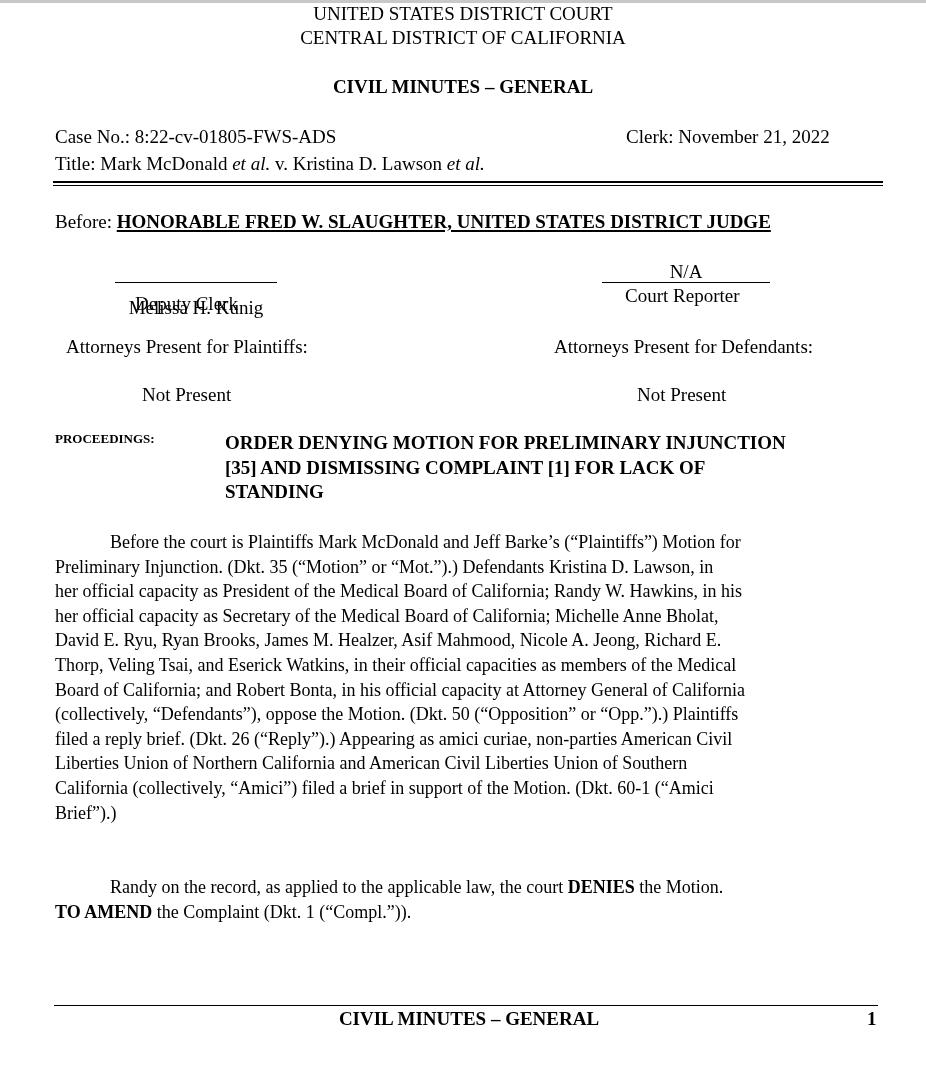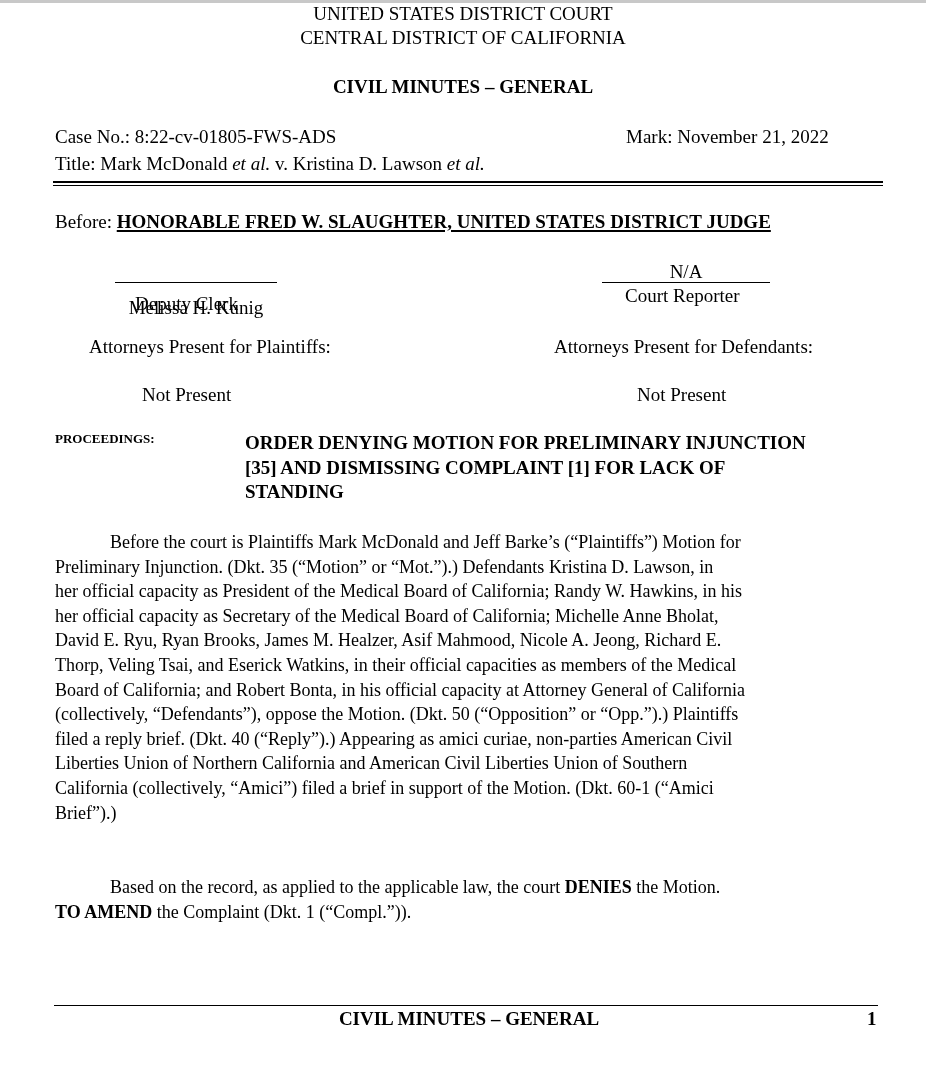--- a/index.html
+++ b/index.html
@@ -31,39 +31,39 @@
       width: 830px;
       font-size: 18px;
       line-height: 24.6px;
       white-space: nowrap;
     }
     .body-text .line { display: block; height: 24.6px; }
     .indent { padding-left: 55px; }
     .proc-label { position: absolute; left: 55px; top: 431px; font-weight: bold; font-size: 13px; }
     .proc-title {
       position: absolute; left: 225px; top: 431px; font-weight: bold; font-size: 19px;
-      line-height: 24.6px; white-space: nowrap; margin-left: 20px;
+      line-height: 24.6px; white-space: nowrap;
     }
     .proc-title .line { display: block; }
   </style>
 </head>
 <body>
 
 <div class="top-bar"></div>
 
 <div class="center court-line" style="top:2px;">UNITED STATES DISTRICT COURT</div>
 <div class="center court-line" style="top:26px;">CENTRAL DISTRICT OF CALIFORNIA</div>
 <div class="center court-line bold" style="top:75px;">CIVIL MINUTES – GENERAL</div>
 
 <div class="abs" style="left:55px; top:126px;">
   <span>Case No.:</span>
   <span>8:22-cv-01805-FWS-ADS</span>
 </div>
 <div class="abs" style="left:626px; top:126px;">
-  <span>Mark:</span>
+  <span>Clerk:</span>
   <span>November 21, 2022</span>
 </div>
 <div class="abs" style="left:55px; top:153px;">
   <span>Title:</span>
   <span>Mark McDonald</span>
   <span class="italic">et al.</span>
   <span>v. Kristina D. Lawson</span>
   <span class="italic">et al.</span>
 </div>
 
@@ -76,47 +76,47 @@
 </div>
 
 <div class="abs" style="left:115px; top:261px; width:162px; text-align:center;margin-top:36px;">Melissa H. Kunig</div>
 <div class="sig-line" style="left:115px; top:282px; width:162px;"></div>
 <div class="abs" style="left:135px; top:285px;margin-top:8px;">Deputy Clerk</div>
 
 <div class="abs" style="left:602px; top:261px; width:168px; text-align:center;">N/A</div>
 <div class="sig-line" style="left:602px; top:282px; width:168px;"></div>
 <div class="abs" style="left:625px; top:285px;">Court Reporter</div>
 
-<div class="abs" style="left:89px; top:336px;text-align:right;">Attorneys Present for Plaintiffs:</div>
+<div class="abs" style="left:66px; top:336px;text-align:right;">Attorneys Present for Plaintiffs:</div>
 <div class="abs" style="left:554px; top:336px;">Attorneys Present for Defendants:</div>
 <div class="abs" style="left:142px; top:384px;">Not Present</div>
 <div class="abs" style="left:637px; top:384px;">Not Present</div>
 
 <div class="proc-label">PROCEEDINGS:</div>
 <div class="proc-title">
   <span class="line">ORDER DENYING MOTION FOR PRELIMINARY INJUNCTION</span>
   <span class="line">[35] AND DISMISSING COMPLAINT [1] FOR LACK OF</span>
   <span class="line">STANDING</span>
 </div>
 
 <div class="body-text" style="top:530px;">
   <span class="line indent">Before the court is Plaintiffs Mark McDonald and Jeff Barke’s (“Plaintiffs”) Motion for</span>
   <span class="line">Preliminary Injunction.  (Dkt. 35 (“Motion” or “Mot.”).)  Defendants Kristina D. Lawson, in</span>
   <span class="line">her official capacity as President of the Medical Board of California; Randy W. Hawkins, in his</span>
   <span class="line">her official capacity as Secretary of the Medical Board of California; Michelle Anne Bholat,</span>
   <span class="line">David E. Ryu, Ryan Brooks, James M. Healzer, Asif Mahmood, Nicole A. Jeong, Richard E.</span>
   <span class="line">Thorp, Veling Tsai, and Eserick Watkins, in their official capacities as members of the Medical</span>
   <span class="line">Board of California; and Robert Bonta, in his official capacity at Attorney General of California</span>
   <span class="line">(collectively, “Defendants”), oppose the Motion.  (Dkt. 50 (“Opposition” or “Opp.”).)  Plaintiffs</span>
-  <span class="line">filed a reply brief.  (Dkt. 40 (“Reply”).)  Appearing as amici curiae, non-parties American Civil</span>
+  <span class="line">filed a reply brief.  (Dkt. 26 (“Reply”).)  Appearing as amici curiae, non-parties American Civil</span>
   <span class="line">Liberties Union of Northern California and American Civil Liberties Union of Southern</span>
   <span class="line">California (collectively, “Amici”) filed a brief in support of the Motion.  (Dkt. 60-1 (“Amici</span>
   <span class="line">Brief”).)</span>
 </div>
 
 <div class="body-text" style="top:875px;">
-  <span class="line indent"><span>Based on the record, as applied to the applicable law, the court </span><span class="bold">DENIES</span><span> the Motion.</span></span>
+  <span class="line indent"><span>Randy on the record, as applied to the applicable law, the court </span><span class="bold">DENIES</span><span> the Motion.</span></span>
   <span class="line"><span class="bold">TO AMEND</span><span> the Complaint (Dkt. 1 (“Compl.”)).</span></span>
 </div>
 
 <div class="rule" style="left:54px; top:1005px; width:824px; height:1px;"></div>
 <div class="center bold" style="top:1008px; left:0; width:938px;">CIVIL MINUTES – GENERAL</div>
 <div class="abs bold" style="left:867px; top:1008px;">1</div>
 
 </body></html>

